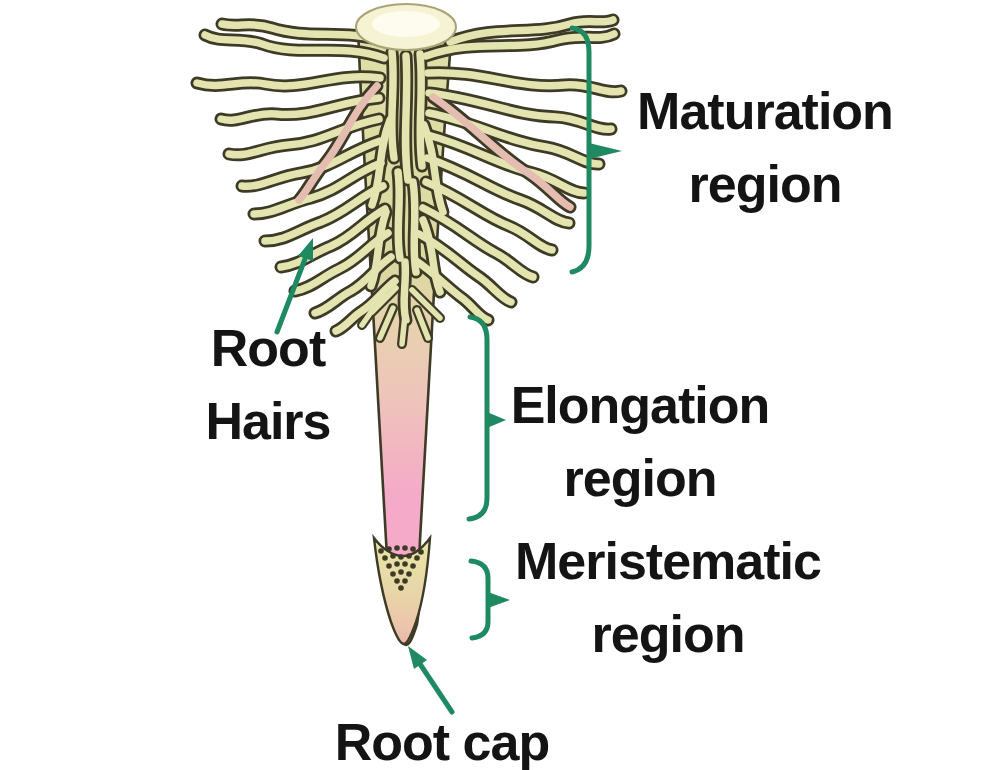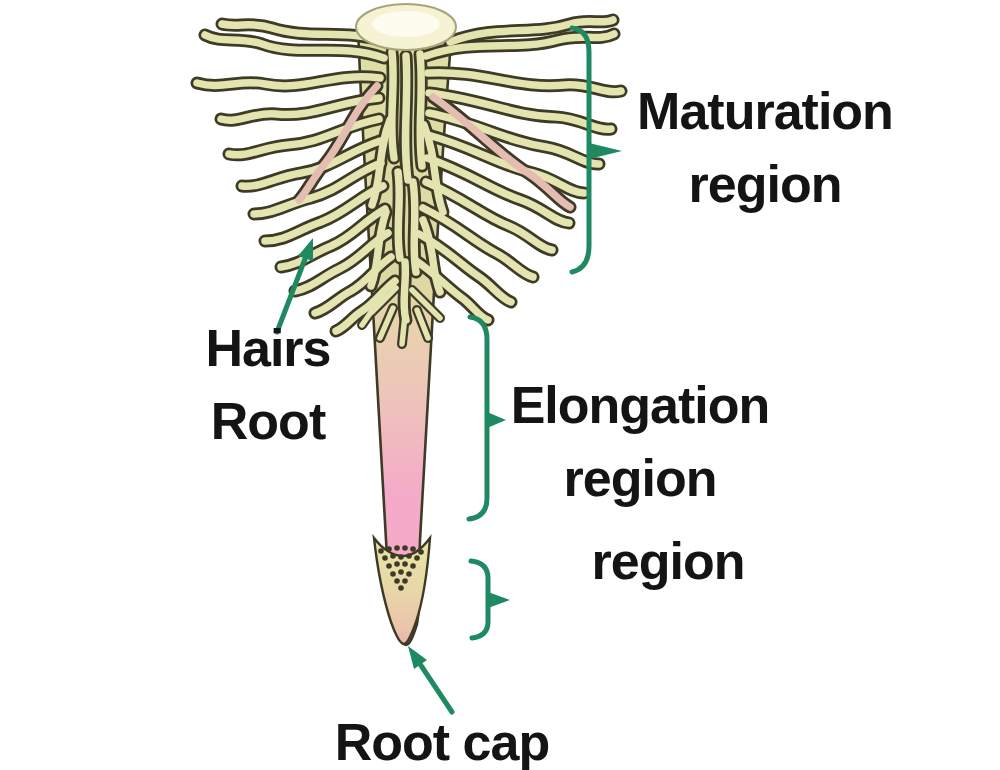--- a/index.html
+++ b/index.html
@@ -283,25 +283,26 @@
     <div>Maturation</div>
     <div>region</div>
   </div>
 
   <div class="label" style="left:490px; top:349px; width:300px;margin-top:20px;">
     <div>Elongation</div>
     <div>region</div>
   </div>
 
   <div class="label" style="left:508px; top:525px; width:320px;">
+    <div>Meristematic</div>
     <div>region</div>
   </div>
 
   <div class="label" style="left:168px; top:312px; width:200px;">
+    <div>Root</div>
     <div>Hairs</div>
-    <div>Root</div>
   </div>
 
   <div class="label" style="left:317px; top:706px; width:250px;">
     <div>Root cap</div>
   </div>
 
 </div>
 
 </body></html>

